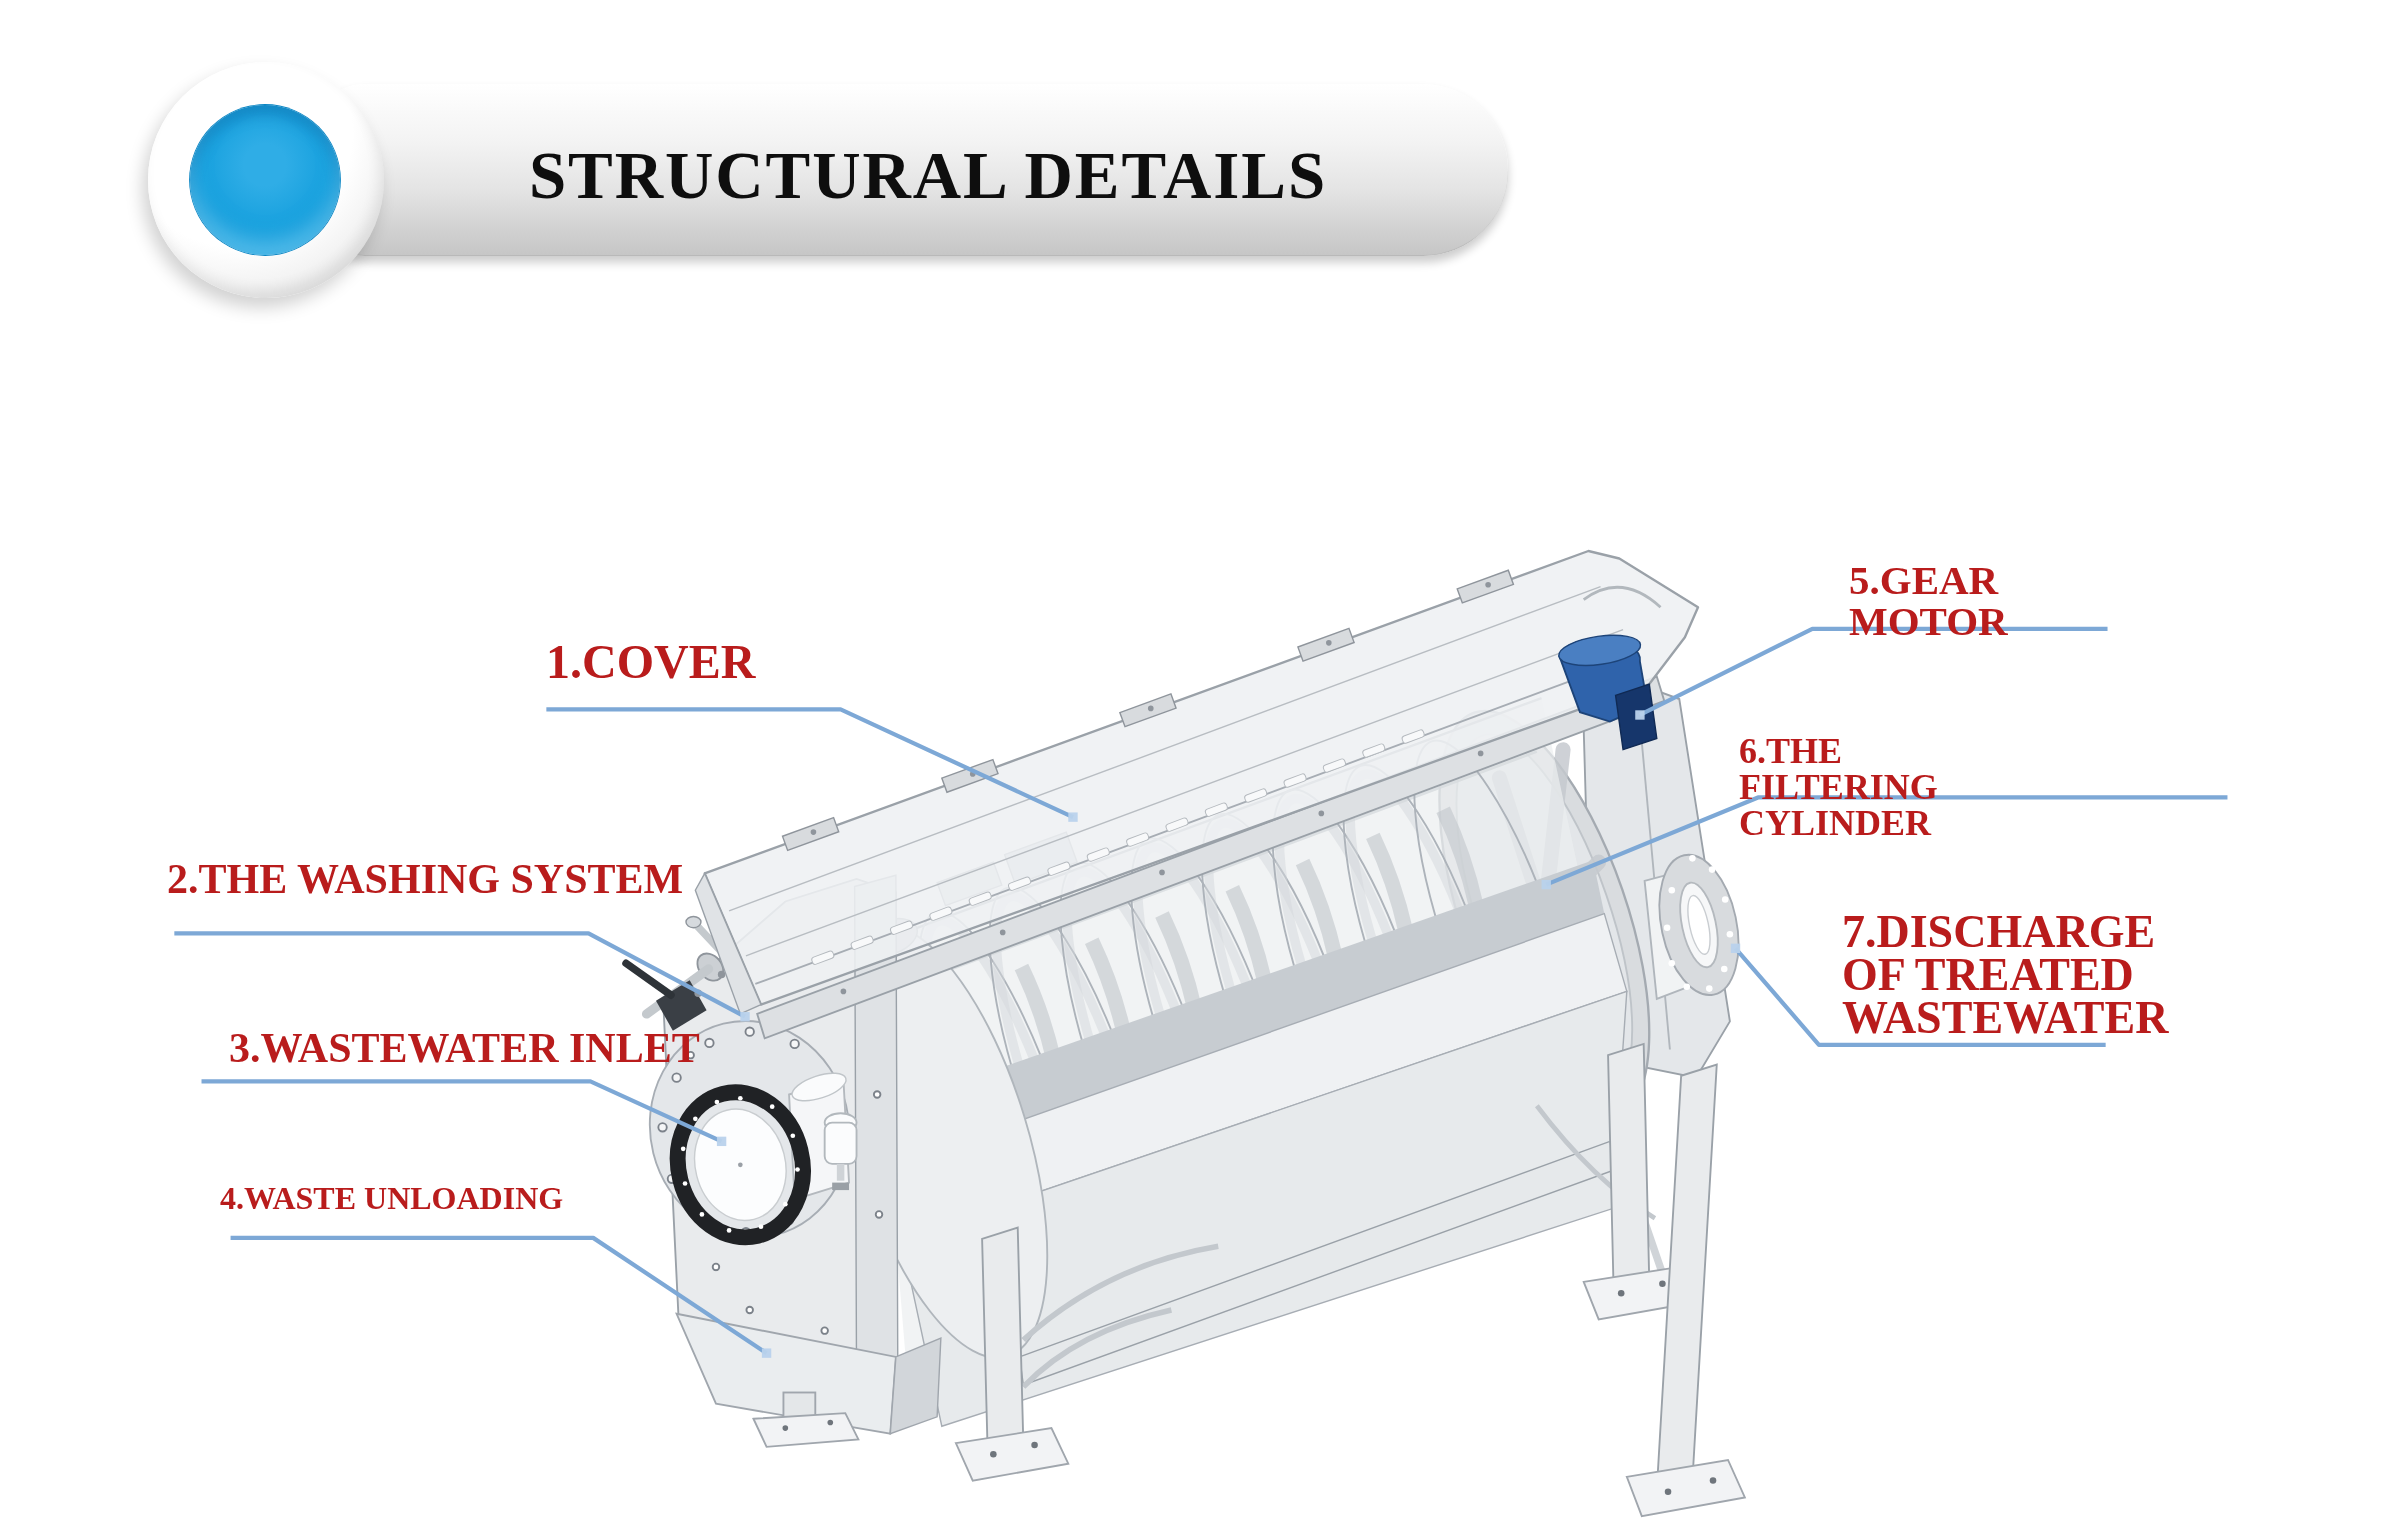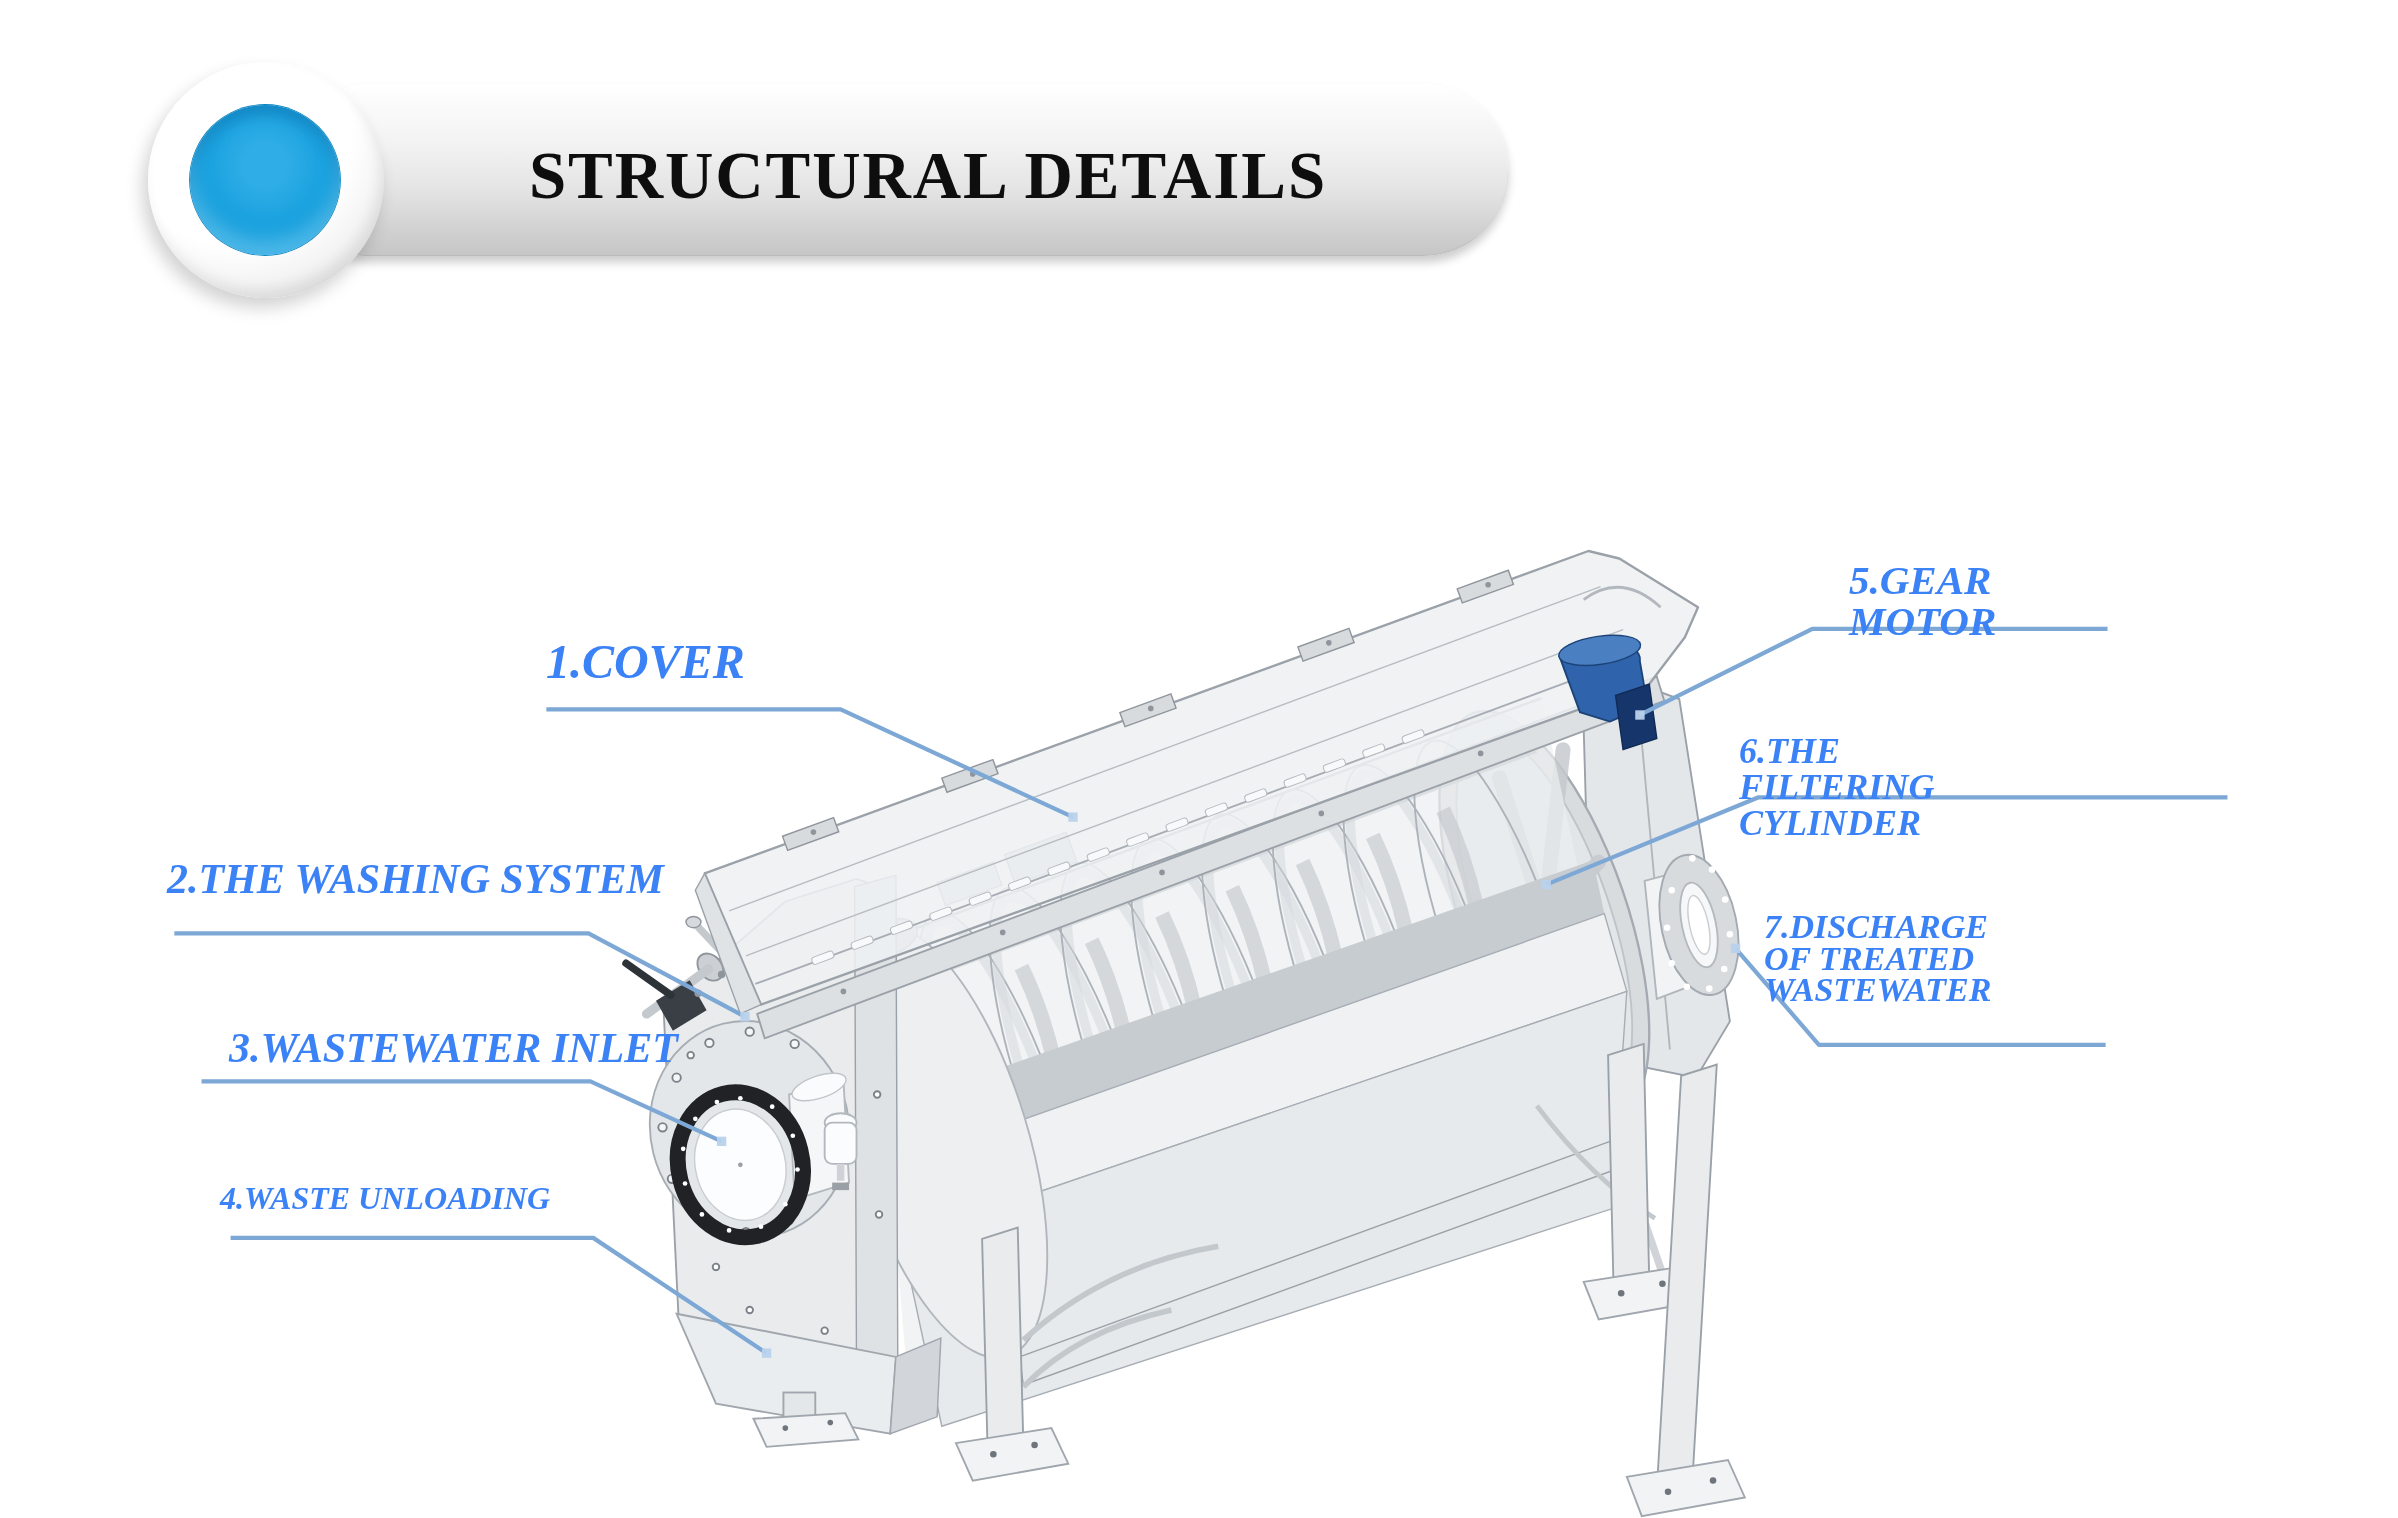--- a/index.html
+++ b/index.html
@@ -36,33 +36,32 @@
     background:radial-gradient(circle at 50% 40%,#2fade6 18%,#18a1de 52%,#0f91d2 76%,#0a81c2 100%);
     box-shadow:inset 0 -15px 20.6px rgba(140,225,255,0.50),
                inset 0 9.4px 13px rgba(0,70,130,0.28),
                0 0 0 0.9px #0b86c4;
   }
 
   
   .lbl{
     position:absolute;
     font-weight:bold;
-    color:#3b82f6;
+    color:#b91c1c;
     white-space:pre-line;
     letter-spacing:0px;
     line-height:1.0;
-    font-style:italic;
   }
   .lbl1{left:546px;top:638px;font-size:48px;}
   .lbl2{left:167px;top:858px;font-size:42px;}
   .lbl3{left:197px;top:1027px;font-size:42px;margin-left:32px;}
   .lbl4{left:220px;top:1182px;font-size:32px;}
   .lbl5{left:1849px;top:560px;font-size:41px;}
   .lbl6{left:1739px;top:733px;font-size:36px;}
-  .lbl7{left:1764px;top:911px;font-size:34px;line-height:0.93;}
+  .lbl7{left:1842px;top:911px;font-size:46px;line-height:0.93;}
 
   svg{position:absolute;left:0;top:0;}
   .leader{stroke:#7da8d6;stroke-width:4.5;fill:none;stroke-linejoin:round;}
   .dot{fill:#b9d2ec;opacity:0.95;}
 </style>
 </head>
 <body>
 
 <div id="stage">
 

